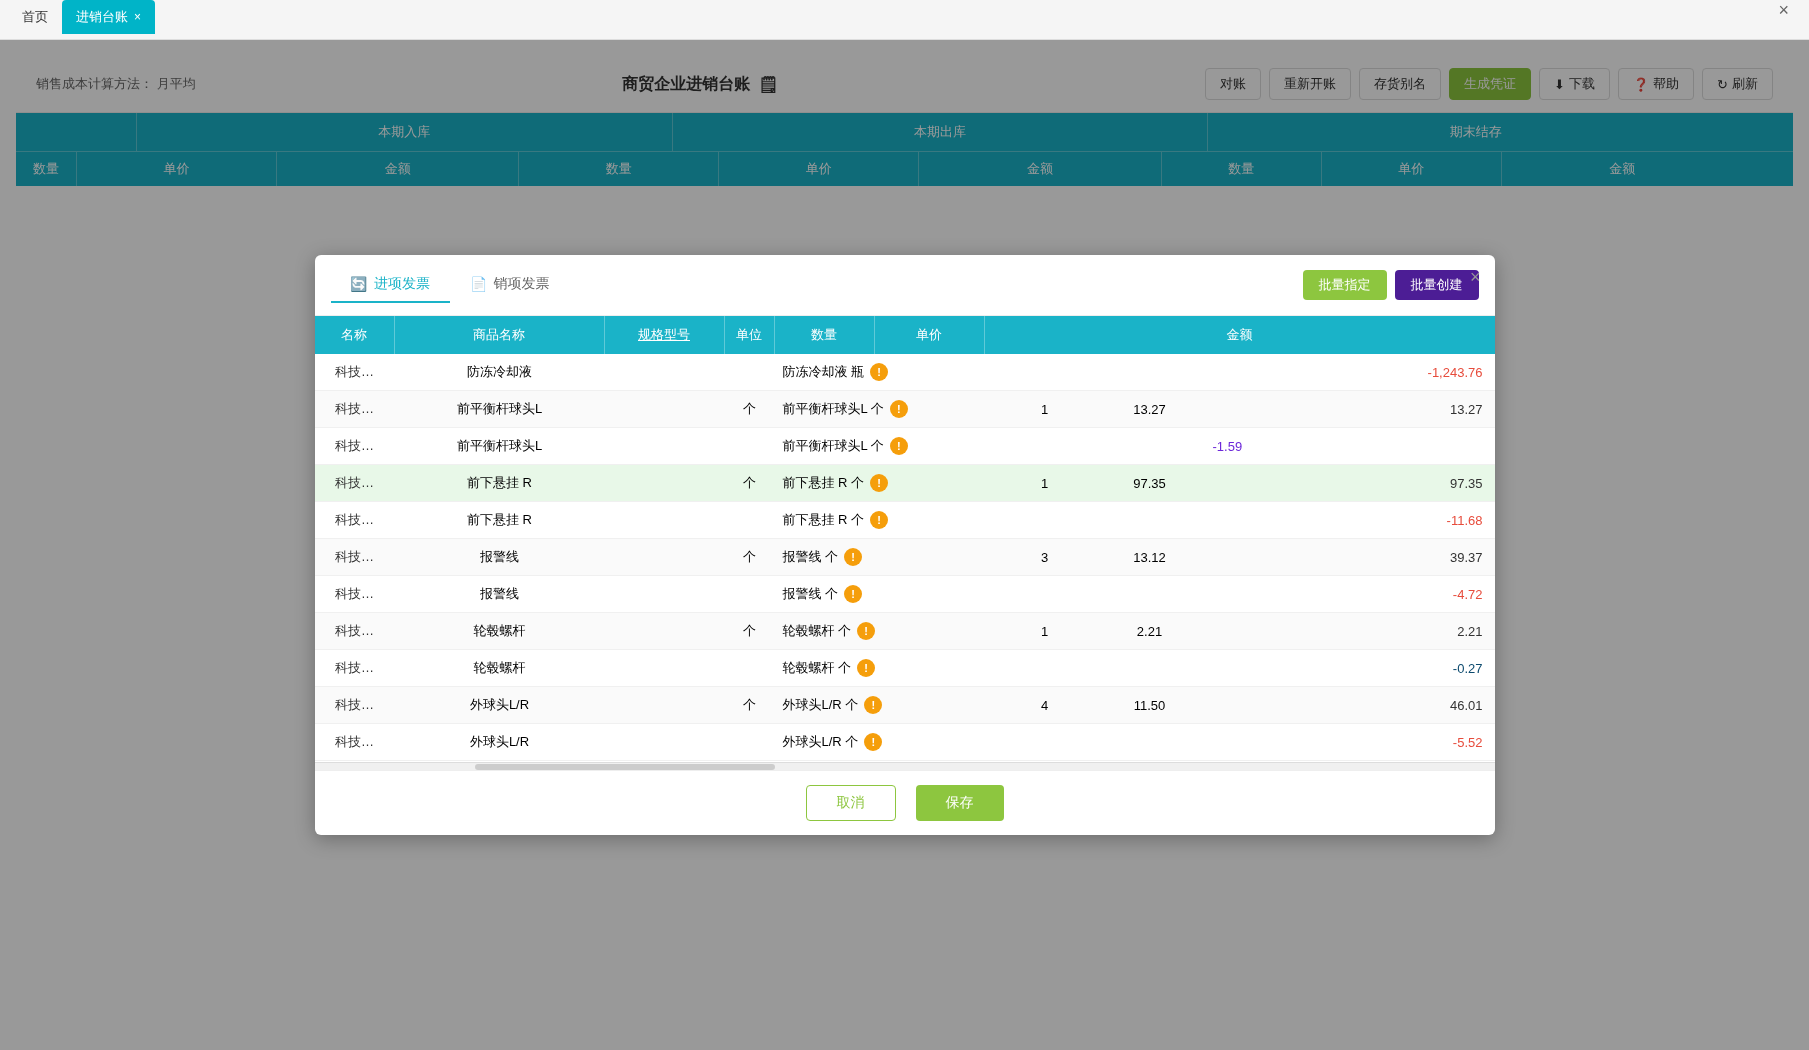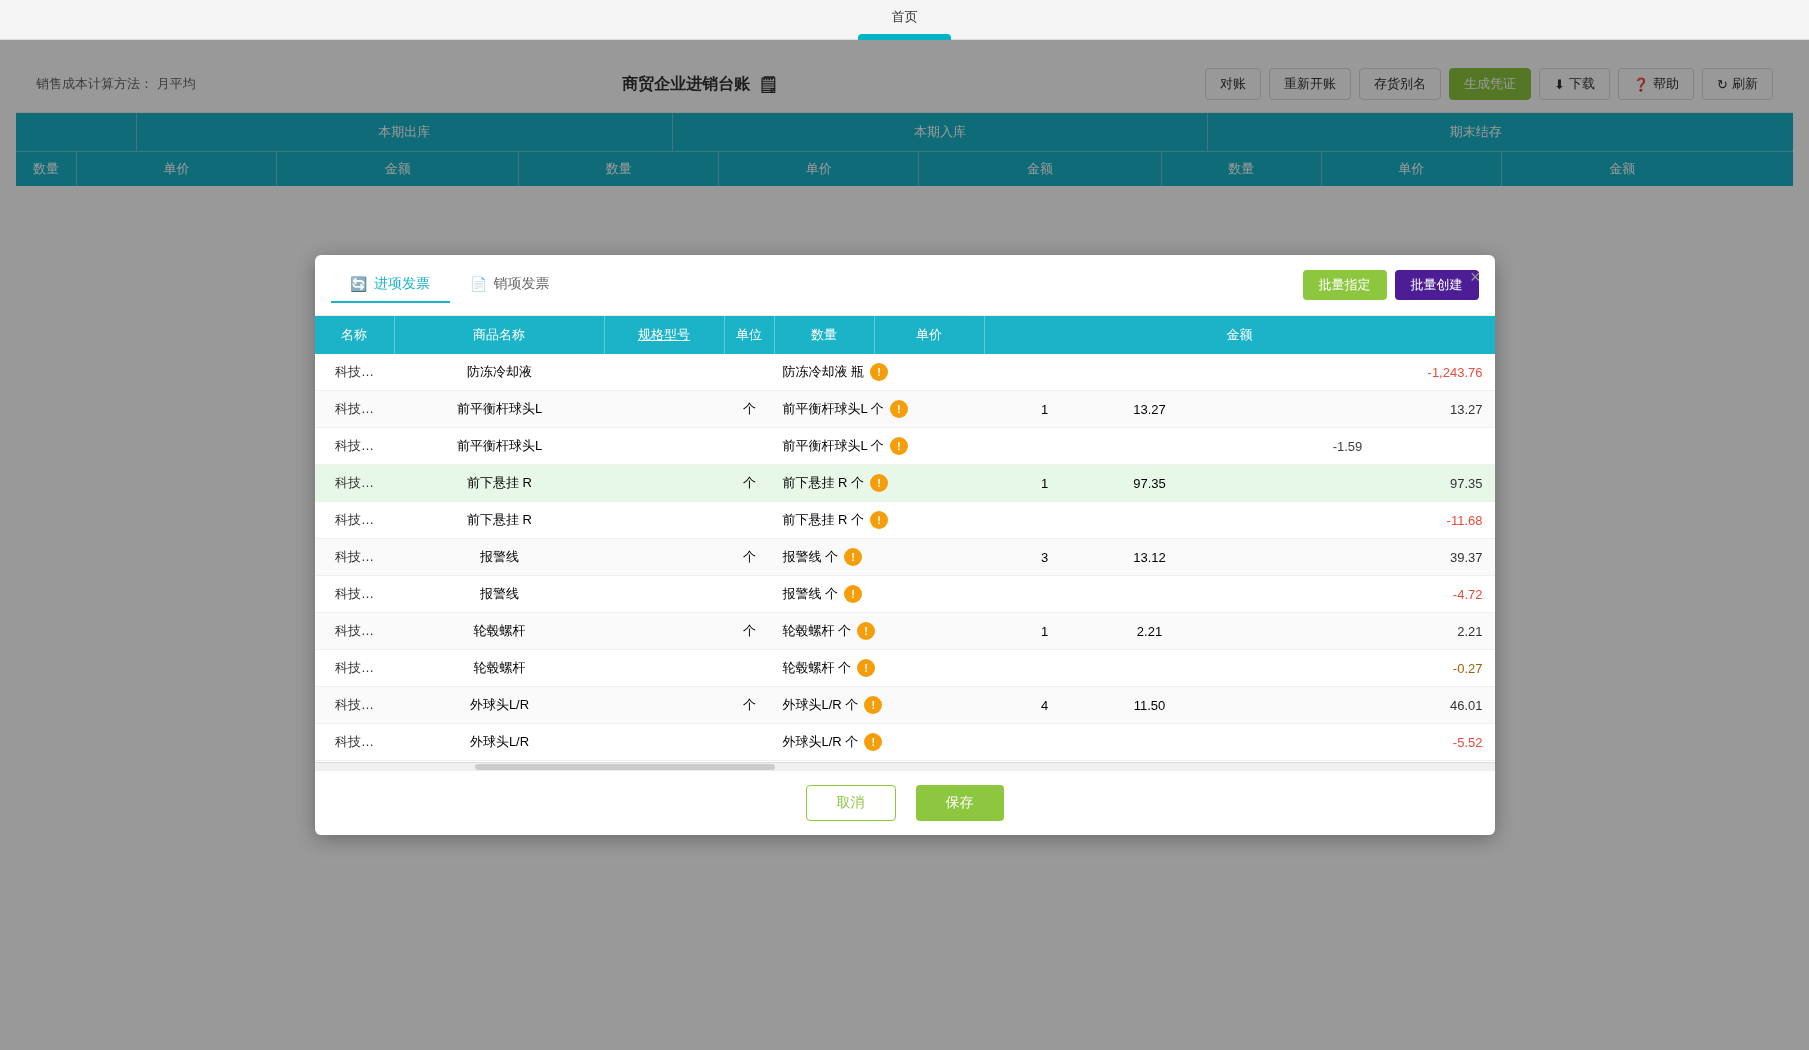--- a/index.html
+++ b/index.html
@@ -1,19 +1,19 @@
 <!DOCTYPE html>
 <html><head>
   <meta charset="utf-8">
   <style>
     * { box-sizing: border-box; margin: 0; padding: 0; }
     body { font-family: 'Microsoft YaHei', Arial, sans-serif; font-size: 13px; background: #e0e0e0; overflow: hidden; width: 1809px; height: 1050px; }
 
     
-    .top-bar { display: flex; align-items: center; background: #f5f5f5; border-bottom: 1px solid #ddd; height: 40px; padding: 0 8px; flex-direction: column; }
+    .top-bar { display: flex; align-items: flex-start; background: #f5f5f5; border-bottom: 1px solid #ddd; height: 40px; padding: 0 8px; }
     .tab-home { padding: 8px 14px; color: #333; cursor: pointer; }
     .tab-active { background: #00b4c8; color: #fff; padding: 8px 14px; border-radius: 4px 4px 0 0; display: flex; align-items: center; gap: 6px; }
     .tab-close { cursor: pointer; font-size: 12px; }
     .top-close { margin-left: auto; font-size: 18px; cursor: pointer; color: #666; padding: 0 12px; }
 
     
     .main-content { background: #fff; padding: 16px; height: calc(1050px - 40px); position: relative; overflow: hidden; }
 
     
     .header-bar { display: flex; align-items: center; padding: 12px 20px; border-bottom: 1px solid #eee; }
@@ -106,22 +106,22 @@
       </button>
       <button class="btn btn-icon">
         <span>↻</span>
         <span>刷新</span>
       </button>
     </div>
   </div>
 
   <div style="display:flex; background:#1ab3c8; color:#fff; border-bottom:1px solid rgba(255,255,255,0.3);">
     <div style="width:120px; padding:10px 8px; text-align:center; font-size:13px;"></div>
+    <div style="flex:1; padding:10px 8px; text-align:center; font-size:13px; border-left:1px solid rgba(255,255,255,0.3);">本期入库</div>
     <div style="flex:1; padding:10px 8px; text-align:center; font-size:13px; border-left:1px solid rgba(255,255,255,0.3);">本期出库</div>
-    <div style="flex:1; padding:10px 8px; text-align:center; font-size:13px; border-left:1px solid rgba(255,255,255,0.3);">本期入库</div>
     <div style="flex:1; padding:10px 8px; text-align:center; font-size:13px; border-left:1px solid rgba(255,255,255,0.3);">期末结存</div>
     <div style="width:50px;"></div>
   </div>
   <div style="display:flex; background:#1ab3c8; color:#fff;">
     <div style="width:60px; padding:8px 4px; text-align:center; font-size:13px;">数量</div>
     <div style="width:200px; padding:8px 4px; text-align:center; font-size:13px; border-left:1px solid rgba(255,255,255,0.3);">单价</div>
     <div style="flex:1; padding:8px 4px; text-align:center; font-size:13px; border-left:1px solid rgba(255,255,255,0.3);">金额</div>
     <div style="width:200px; padding:8px 4px; text-align:center; font-size:13px; border-left:1px solid rgba(255,255,255,0.3);">数量</div>
     <div style="width:200px; padding:8px 4px; text-align:center; font-size:13px; border-left:1px solid rgba(255,255,255,0.3);">单价</div>
     <div style="flex:1; padding:8px 4px; text-align:center; font-size:13px; border-left:1px solid rgba(255,255,255,0.3);">金额</div>
@@ -194,21 +194,21 @@
     <div class="modal-td col-name" style="color:#333;">科技…</div>
     <div class="modal-td col-goods">前平衡杆球头L</div>
     <div class="modal-td col-spec"></div>
     <div class="modal-td col-unit"></div>
     <div class="modal-td col-stock" style="text-align:left; display:flex; align-items:center; gap:6px;">
       <span>前平衡杆球头L 个</span>
       <span class="warn-icon">!</span>
     </div>
     <div class="modal-td col-qty"></div>
     <div class="modal-td col-price"></div>
-    <div class="modal-td col-amount" style="color:#404040; text-align:center; padding-right:12px;">-1.59</div>
+    <div class="modal-td col-amount" style="color:#6d28d9; text-align:left; padding-right:12px;">-1.59</div>
   </div>
             <div class="modal-row highlighted">
     <div class="modal-td col-name" style="color:#333;">科技…</div>
     <div class="modal-td col-goods">前下悬挂 R</div>
     <div class="modal-td col-spec"></div>
     <div class="modal-td col-unit">个</div>
     <div class="modal-td col-stock" style="text-align:left; display:flex; align-items:center; gap:6px;">
       <span>前下悬挂 R 个</span>
       <span class="warn-icon">!</span>
     </div>
@@ -272,21 +272,21 @@
     <div class="modal-td col-name" style="color:#333;">科技…</div>
     <div class="modal-td col-goods">轮毂螺杆</div>
     <div class="modal-td col-spec"></div>
     <div class="modal-td col-unit"></div>
     <div class="modal-td col-stock" style="text-align:left; display:flex; align-items:center; gap:6px;">
       <span>轮毂螺杆 个</span>
       <span class="warn-icon">!</span>
     </div>
     <div class="modal-td col-qty"></div>
     <div class="modal-td col-price"></div>
-    <div class="modal-td col-amount" style="color:#a16207; text-align:right; padding-right:12px;">-0.27</div>
+    <div class="modal-td col-amount" style="color:#0c4a6e; text-align:right; padding-right:12px;">-0.27</div>
   </div>
             <div class="modal-row">
     <div class="modal-td col-name" style="color:#333;">科技…</div>
     <div class="modal-td col-goods">外球头L/R</div>
     <div class="modal-td col-spec"></div>
     <div class="modal-td col-unit">个</div>
     <div class="modal-td col-stock" style="text-align:left; display:flex; align-items:center; gap:6px;">
       <span>外球头L/R 个</span>
       <span class="warn-icon">!</span>
     </div>

